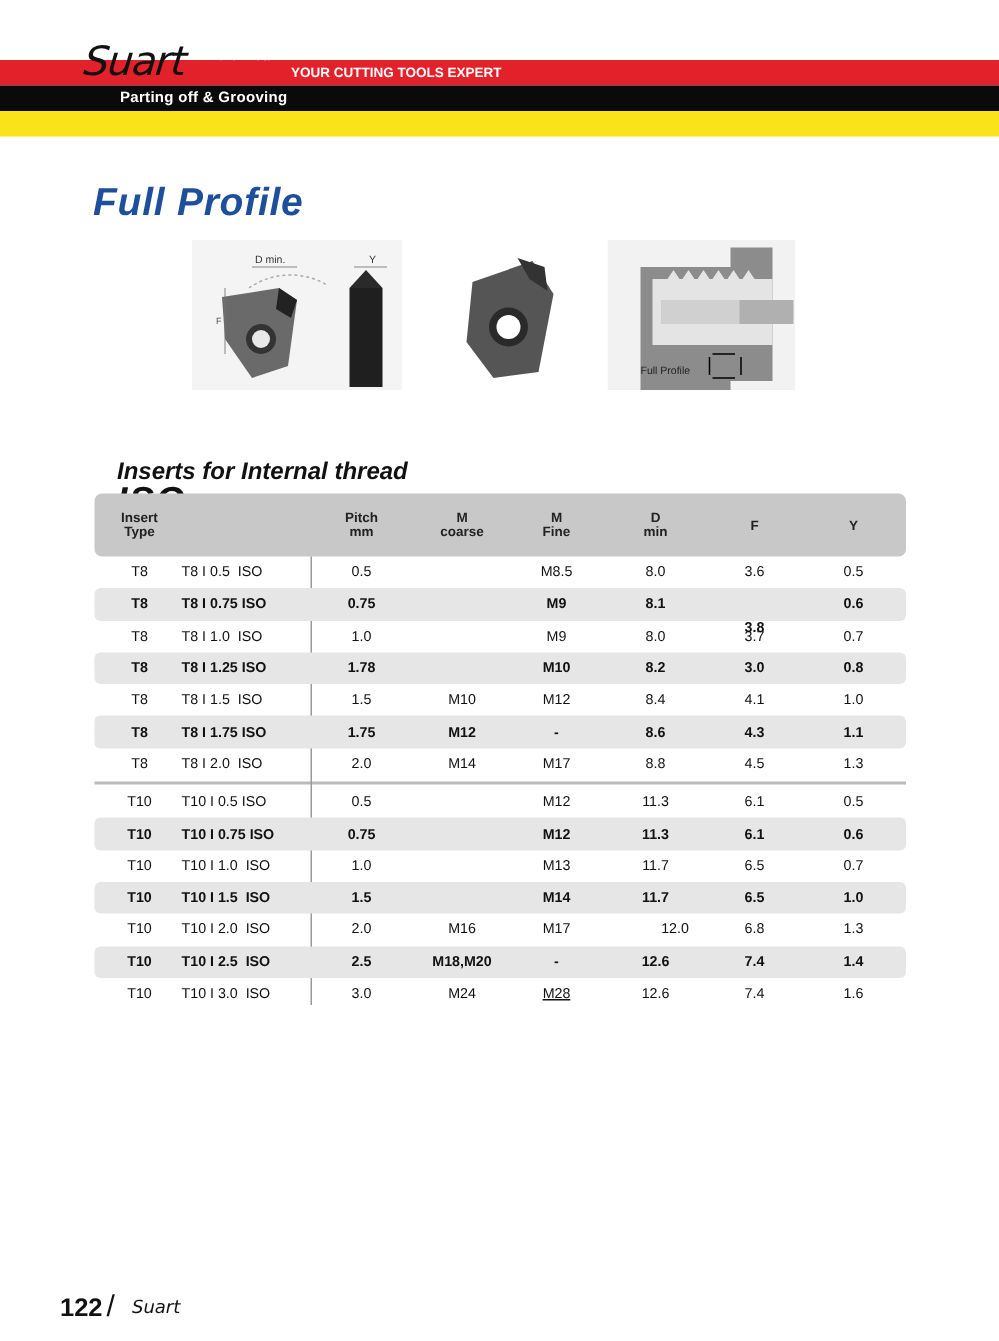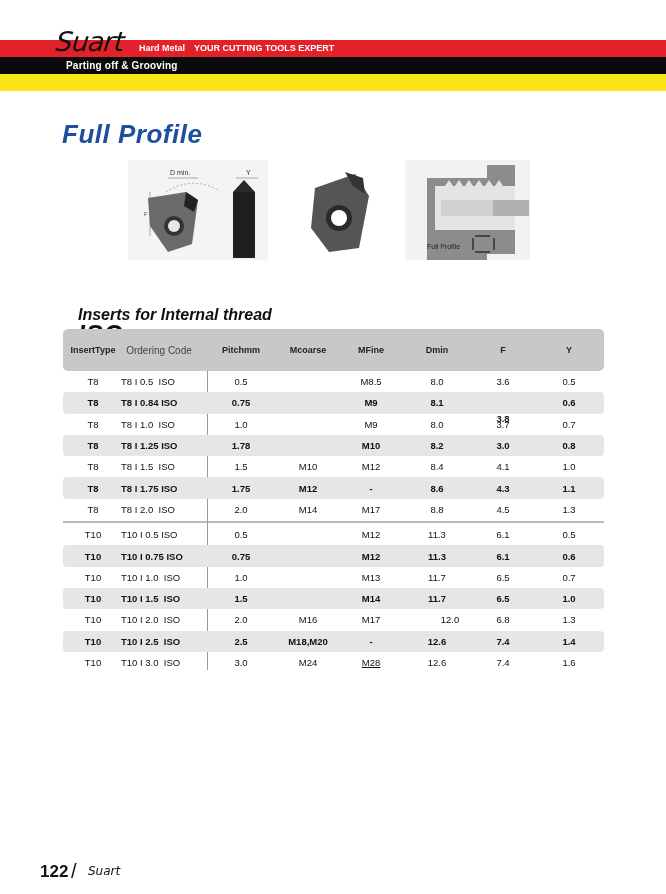--- a/index.html
+++ b/index.html
@@ -1,30 +1,30 @@
 <!DOCTYPE html>
 <html><head>
 <meta charset="utf-8">
 <style>
   html,body{margin:0;padding:0;}
   body{width:666px;height:894px;position:relative;background:#fff;font-family:"Liberation Sans",sans-serif;overflow:hidden;}
   .band-red{position:absolute;left:0;top:40px;width:666px;height:17px;background:#e3212a;}
   .band-black{position:absolute;left:0;top:57px;width:666px;height:17px;background:#0a0a0a;}
   .band-yellow{position:absolute;left:0;top:74px;width:666px;height:17px;background:#fbe31a;}
   .logo{position:absolute;left:56px;top:26px;font-family:"DejaVu Sans",sans-serif;font-size:27px;color:#111;letter-spacing:-1px;font-style:italic;transform:skewX(-6deg);}
-  .hm{position:absolute;left:139px;top:43px;color:#fff;font-size:9px;font-weight:bold;}
+  .hm{position:absolute;left:139px;top:32px;color:#fff;font-size:9px;font-weight:bold;}
   .tag{position:absolute;left:194px;top:43px;color:#fff;font-size:9px;font-weight:bold;}
-  .section{position:absolute;left:66px;top:60px;color:#fff;font-size:10px;font-weight:bold;letter-spacing:0.2px;}
+  .section{position:absolute;left:80px;top:60px;color:#fff;font-size:10px;font-weight:bold;letter-spacing:0.2px;}
   .title{position:absolute;left:62px;top:119px;color:#1d4f9c;font-size:26px;font-weight:bold;font-style:italic;letter-spacing:0.5px;}
   .img{position:absolute;}
   .iso{position:absolute;left:78px;top:276px;font-size:25px;font-weight:bold;font-style:italic;color:#111;letter-spacing:1px;margin-top:44px;}
   .sub{position:absolute;left:78px;top:306px;font-size:16px;font-weight:bold;font-style:italic;color:#111;}
   .table{position:absolute;left:63px;top:329px;width:541px;}
   .thead{height:42px;background:#c8c8c8;border-radius:5px;position:relative;}
-  .th{position:absolute;top:0;height:42px;display:flex;flex-direction:row;justify-content:center;align-items:center;font-size:9px;font-weight:bold;line-height:9px;color:#222;text-align:center;}
+  .th{position:absolute;top:0;height:42px;display:flex;flex-direction:column;justify-content:center;align-items:center;font-size:9px;font-weight:bold;line-height:9px;color:#222;text-align:center;}
   .th.oc{font-weight:normal;font-size:10px;color:#444;}
   .row{height:21.3px;position:relative;font-size:9.5px;color:#111;}
   .row.alt{background:#e6e6e6;border-radius:4px;font-weight:bold;}
   .cell{position:absolute;top:0;height:100%;display:flex;align-items:center;justify-content:center;}
   .cell.code{justify-content:flex-start;}
   .vline{position:absolute;left:144px;top:42px;width:1px;background:#999;height:299px;}
   .sep{height:2px;background:#bbb;margin:1px 0;}
   .footer-num{position:absolute;left:40px;top:862px;font-size:17px;font-weight:bold;color:#111;}
   .footer-slash{position:absolute;left:71px;top:860px;font-size:20px;color:#111;}
   .footer-logo{position:absolute;left:88px;top:864px;font-size:12px;color:#111;font-style:italic;font-family:"DejaVu Sans",sans-serif;}
@@ -89,23 +89,20 @@
 
 <div class="iso">ISO</div>
 <div class="sub">Inserts for Internal thread</div>
 
 <div class="table">
   <div class="thead">
     <div class="th" style="left:2px;width:56px">
         <span>Insert</span>
         <span>Type</span>
       </div>
-    <div class="th oc" style="left:54px;width:84px">
-        <span>Ordering Code</span>
-      </div>
     <div class="th" style="left:150px;width:56px">
         <span>Pitch</span>
         <span>mm</span>
       </div>
     <div class="th" style="left:215px;width:60px">
         <span>M</span>
         <span>coarse</span>
       </div>
     <div class="th" style="left:280px;width:56px">
         <span>M</span>
@@ -129,21 +126,21 @@
         <div class="cell code" style="left: 58px; width: 84px; white-space: pre;">T8 I 0.5  ISO</div>
         <div class="cell" style="left: 150px; width: 56px; white-space: pre;">0.5</div>
         <div class="cell" style="left: 215px; width: 60px; white-space: pre;"></div>
         <div class="cell" style="left: 280px; width: 56px; white-space: pre;">M8.5</div>
         <div class="cell" style="left: 346px; width: 56px; white-space: pre;">8.0</div>
         <div class="cell" style="left: 412px; width: 56px; white-space: pre;">3.6</div>
         <div class="cell" style="left: 478px; width: 56px; white-space: pre;">0.5</div>
       </div>
       <div class="row alt">
         <div class="cell" style="left: 2px; width: 56px; white-space: pre;">T8</div>
-        <div class="cell code" style="left: 58px; width: 84px; white-space: pre;">T8 I 0.84 ISO</div>
+        <div class="cell code" style="left: 58px; width: 84px; white-space: pre;">T8 I 0.75 ISO</div>
         <div class="cell" style="left: 150px; width: 56px; white-space: pre;">0.75</div>
         <div class="cell" style="left: 215px; width: 60px; white-space: pre;"></div>
         <div class="cell" style="left: 280px; width: 56px; white-space: pre;">M9</div>
         <div class="cell" style="left: 346px; width: 56px; white-space: pre; text-align: right;">8.1</div>
         <div class="cell" style="left: 412px; width: 56px; white-space: pre; margin-top: 16px;">3.8</div>
         <div class="cell" style="left: 478px; width: 56px; white-space: pre;">0.6</div>
       </div>
       <div class="row">
         <div class="cell" style="left: 2px; width: 56px; white-space: pre;">T8</div>
         <div class="cell code" style="left: 58px; width: 84px; white-space: pre;">T8 I 1.0  ISO</div>

